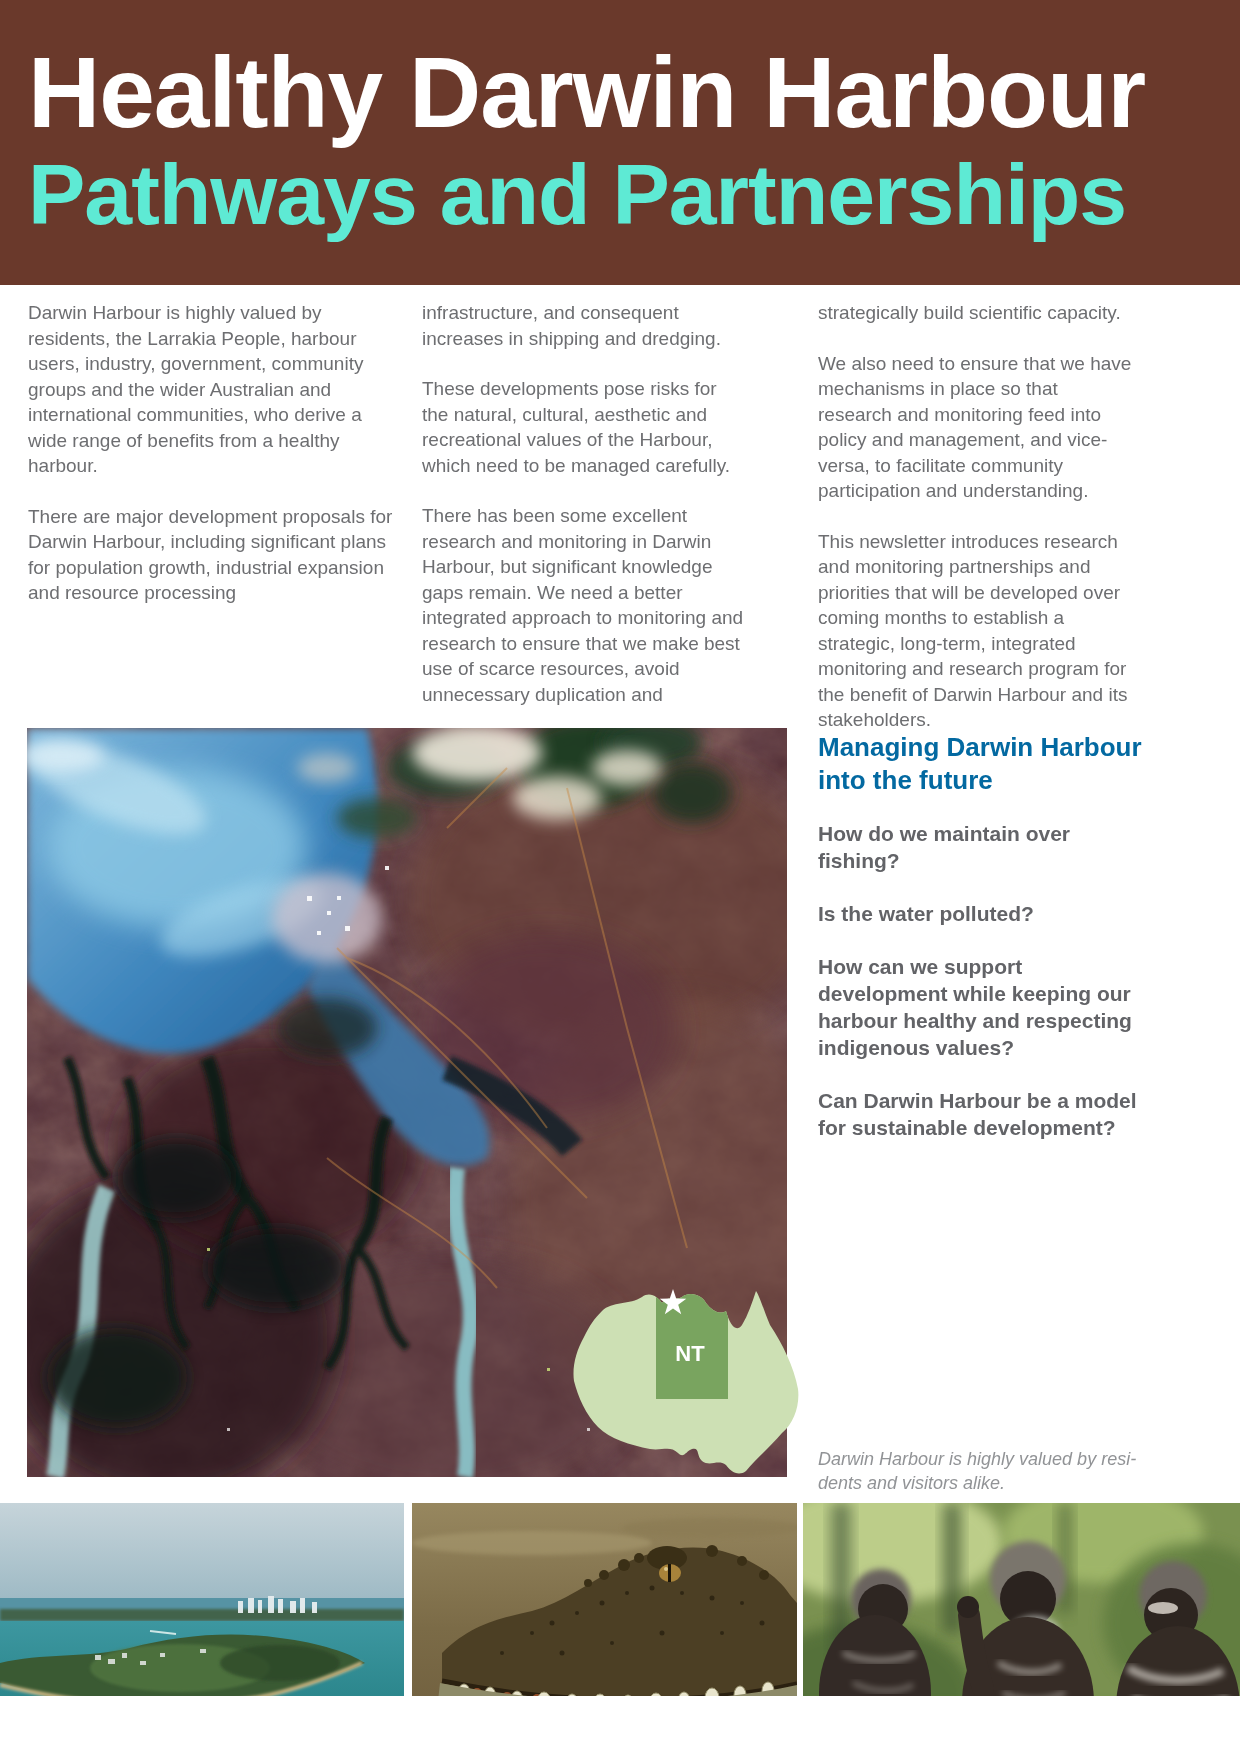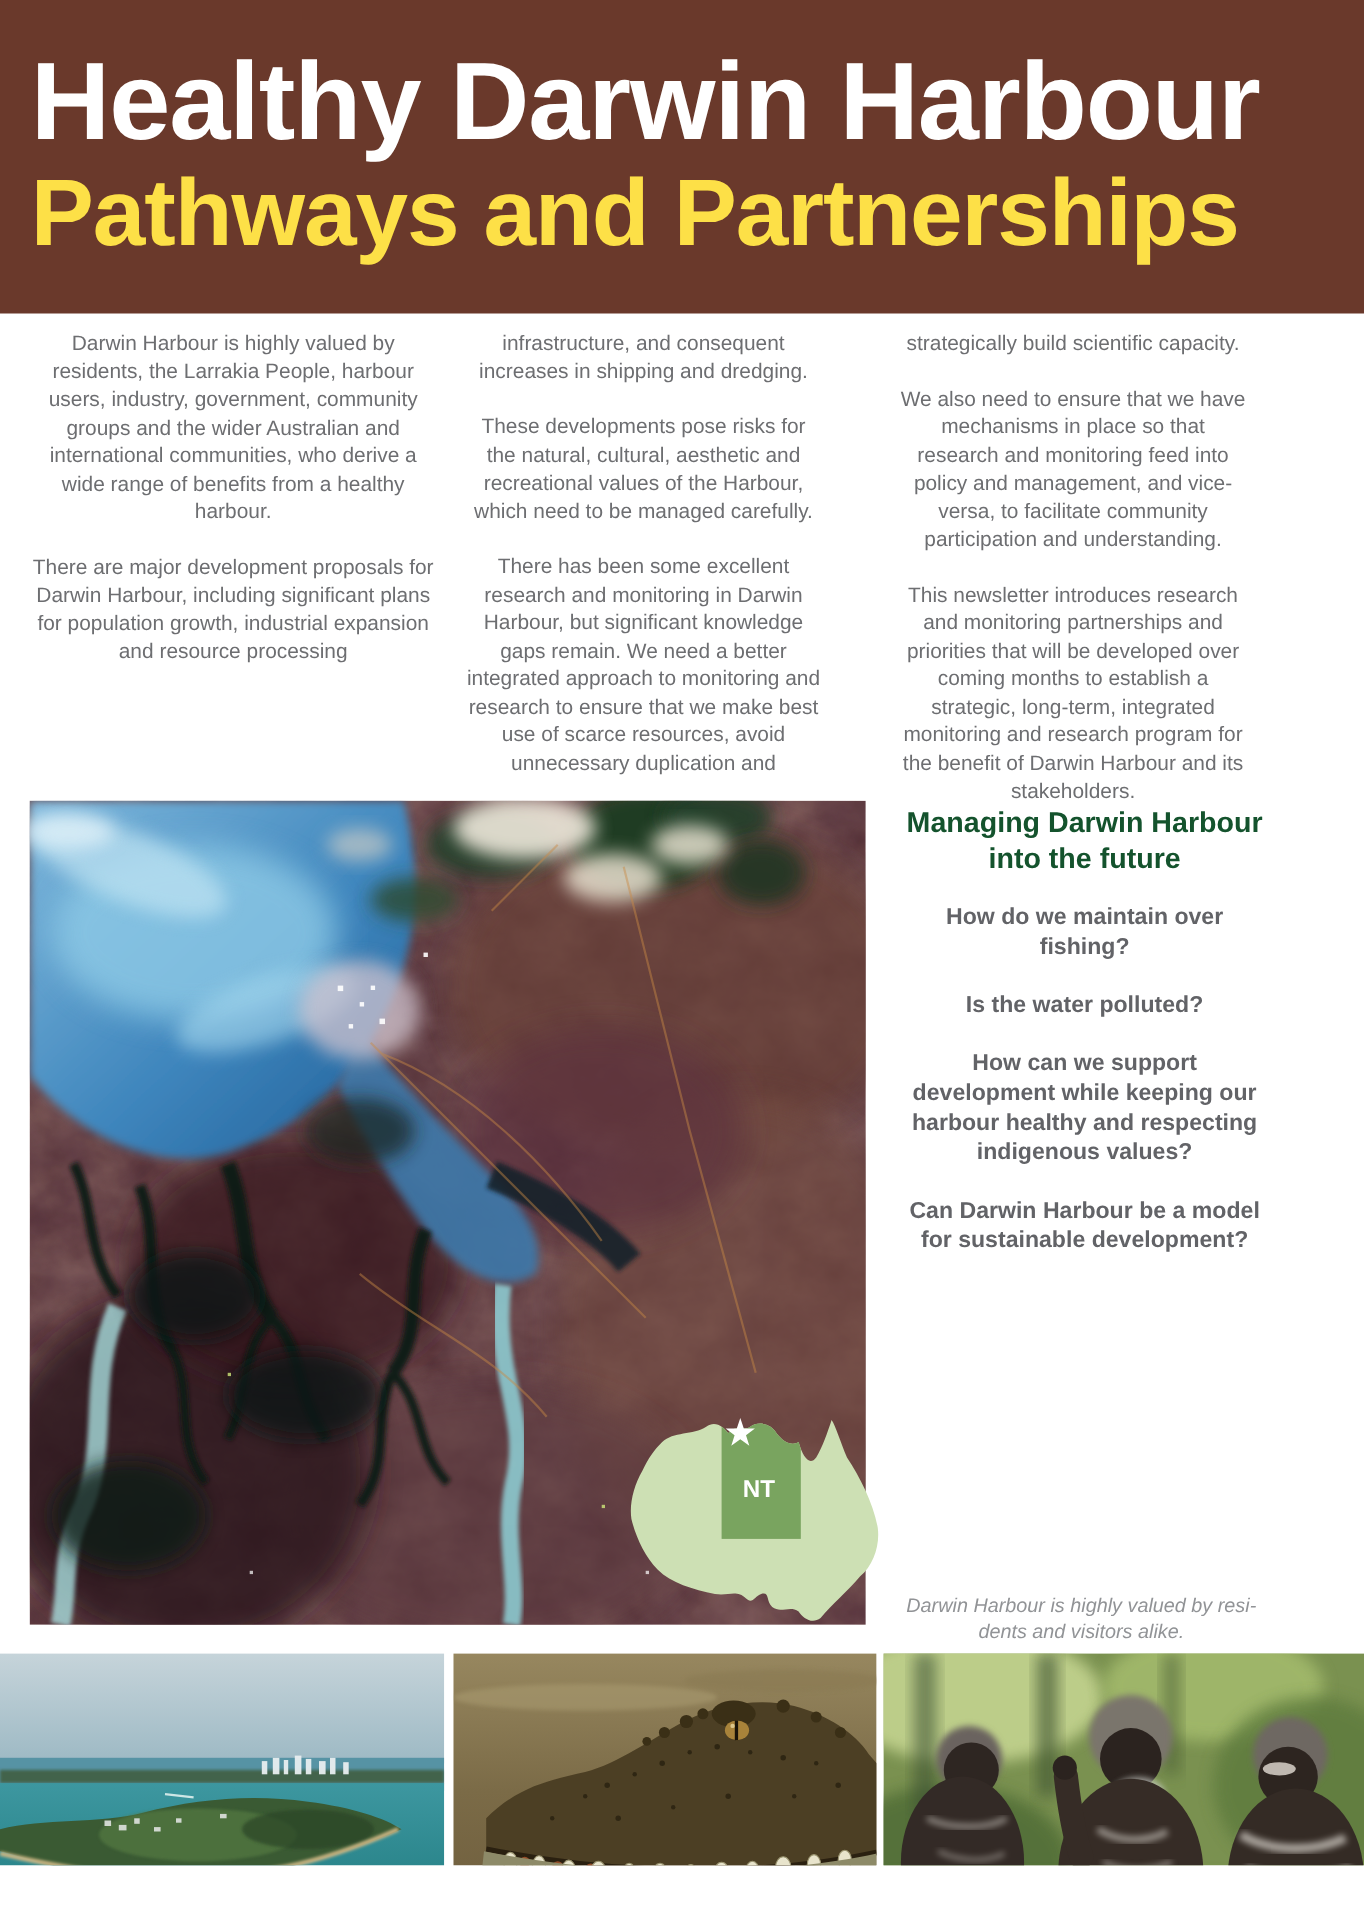--- a/index.html
+++ b/index.html
@@ -1,31 +1,31 @@
 <!DOCTYPE html>
 <html><head>
 <meta charset="utf-8">
 <style>
   html,body{margin:0;padding:0;background:#ffffff;}
   .page{position:relative;width:1240px;height:1696px;background:#ffffff;overflow:hidden;
-        font-family:"Liberation Sans",sans-serif;text-align:center;}
+        font-family:"Liberation Sans",sans-serif;}
   .abs{position:absolute;}
   
   .header{left:0;top:0;width:1240px;height:285px;background:#6a392b;}
   .title{left:28px;top:40px;font-size:100px;line-height:1.04;font-weight:bold;color:#ffffff;white-space:nowrap;letter-spacing:-1px;}
-  .subtitle{left:28px;top:150px;font-size:86px;line-height:1.04;font-weight:bold;color:#fde047;white-space:nowrap;letter-spacing:-1px;}
+  .subtitle{left:28px;top:150px;font-size:86px;line-height:1.04;font-weight:bold;color:#5eead4;white-space:nowrap;letter-spacing:-1px;}
   
   .col{color:#6d6e71;font-size:19px;line-height:25.5px;}
   .col p{margin:0 0 25px 0;}
   .col1{left:28px;top:300px;width:368px;}
   .col2{left:422px;top:300px;width:326px;}
   .col3{left:818px;top:300px;width:315px;}
   
   .future{left:818px;top:731px;width:336px;}
-  .future-heading{font-size:26px;line-height:33px;font-weight:bold;color:#14532d;margin:0 0 23px 0;}
+  .future-heading{font-size:26px;line-height:33px;font-weight:bold;color:#0369a1;margin:0 0 23px 0;}
   .question{font-size:21px;line-height:27px;font-weight:bold;color:#626367;margin:0 0 26px 0;}
   .caption{left:818px;top:1447px;width:330px;font-size:18px;line-height:24px;font-style:italic;color:#919396;white-space:pre-line;}
   
   .sat{left:27px;top:728px;width:760px;height:749px;}
   .mapinset{left:550px;top:1281px;width:256px;height:202px;}
   .photo{top:1503px;height:251px;overflow:hidden;}
   .photo1{left:0;width:404px;}
   .photo2{left:412px;width:385px;}
   .photo3{left:803px;width:437px;}
   svg{display:block;}

